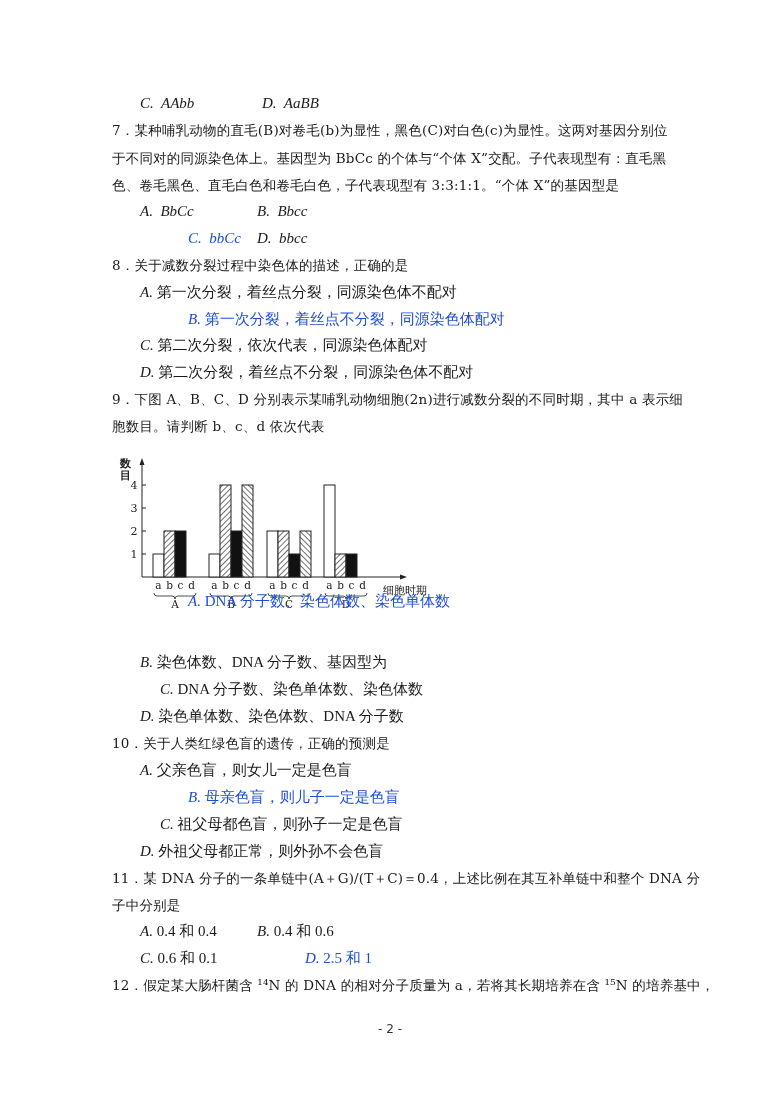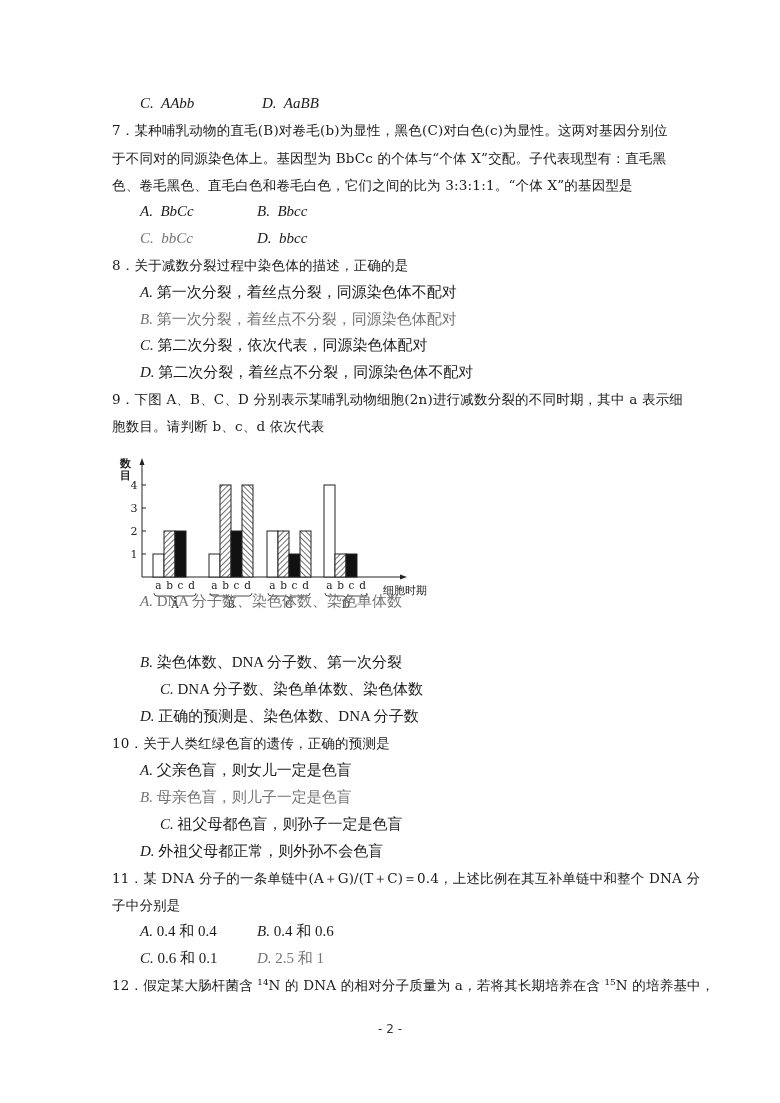--- a/index.html
+++ b/index.html
@@ -1,40 +1,40 @@
 <!DOCTYPE html>
 <html><head>
 <meta charset="utf-8">
 <style>
   html, body { margin: 0; padding: 0; background: #ffffff; }
   body { width: 780px; height: 1103px; position: relative; overflow: hidden;
          font-family: "DejaVu Serif", "Liberation Serif", serif; color: #1a1a1a; }
   .line { position: absolute; font-size: 13.5px; line-height: 18px; white-space: nowrap; letter-spacing: 0.2px; }
-  .blue { color: #737373; }
+  .blue { color: #1d4ed8; margin-left: 48px; }
   .it { font-style: italic; }
   .opt { position: absolute; font-size: 15px; line-height: 18px; white-space: nowrap; font-family: Liberation Serif, serif; }
   .footer { position: absolute; left: 0; width: 780px; text-align: center; top: 1022px;
             font-family: "DejaVu Sans", sans-serif; font-size: 12px; color: #333; }
   svg text { font-family: "DejaVu Serif", "Liberation Serif", serif; }
 </style>
 </head>
 <body>
 
 <div class="opt it" style="left:140px; top:94px;">
   <span>C.</span>&nbsp;
   <span>AAbb</span>
 </div>
 <div class="opt it" style="left:262px; top:94px;">
   <span>D.</span>&nbsp;
   <span>AaBB</span>
 </div>
 
 <div class="line" style="left:112px; top:121px;">7．某种哺乳动物的直毛(B)对卷毛(b)为显性，黑色(C)对白色(c)为显性。这两对基因分别位</div>
 <div class="line" style="left:112px; top:149px;">于不同对的同源染色体上。基因型为 BbCc 的个体与“个体 X”交配。子代表现型有：直毛黑</div>
-<div class="line" style="left:112px; top:176px;">色、卷毛黑色、直毛白色和卷毛白色，它们之间的比为 3:3:1:1。“个体 X”的基因型是</div>
+<div class="line" style="left:112px; top:176px;">色、卷毛黑色、直毛白色和卷毛白色，子代表现型有 3:3:1:1。“个体 X”的基因型是</div>
 <div class="opt it" style="left:140px; top:202px;">
   <span>A.</span>&nbsp;
   <span>BbCc</span>
 </div>
 <div class="opt it" style="left:257px; top:202px;">
   <span>B.</span>&nbsp;
   <span>Bbcc</span>
 </div>
 <div class="opt it blue" style="left:140px; top:229px;">
   <span>C.</span>&nbsp;
@@ -143,29 +143,29 @@
     </g>
   <text x="405" y="594" font-size="11" fill="#222" text-anchor="middle" id="xlabel">细胞时期</text>
 </svg>
 
 <div class="opt blue" style="left:140px; top:592px;">
   <span class="it">A.</span>
   <span>DNA 分子数、染色体数、染色单体数</span>
 </div>
 <div class="opt" style="left:140px; top:653px;">
   <span class="it">B.</span>
-  <span>染色体数、DNA 分子数、第一次分裂</span>
+  <span>染色体数、DNA 分子数、基因型为</span>
 </div>
 <div class="opt" style="left:140px; top:680px;margin-left:20px;">
   <span class="it">C.</span>
   <span>DNA 分子数、染色单体数、染色体数</span>
 </div>
 <div class="opt" style="left:140px; top:707px;">
   <span class="it">D.</span>
-  <span>正确的预测是、染色体数、DNA 分子数</span>
+  <span>染色单体数、染色体数、DNA 分子数</span>
 </div>
 
 <div class="line" style="left:112px; top:734px;">10．关于人类红绿色盲的遗传，正确的预测是</div>
 <div class="opt" style="left:140px; top:761px;">
   <span class="it">A.</span>
   <span>父亲色盲，则女儿一定是色盲</span>
 </div>
 <div class="opt blue" style="left:140px; top:788px;">
   <span class="it">B.</span>
   <span>母亲色盲，则儿子一定是色盲</span>

